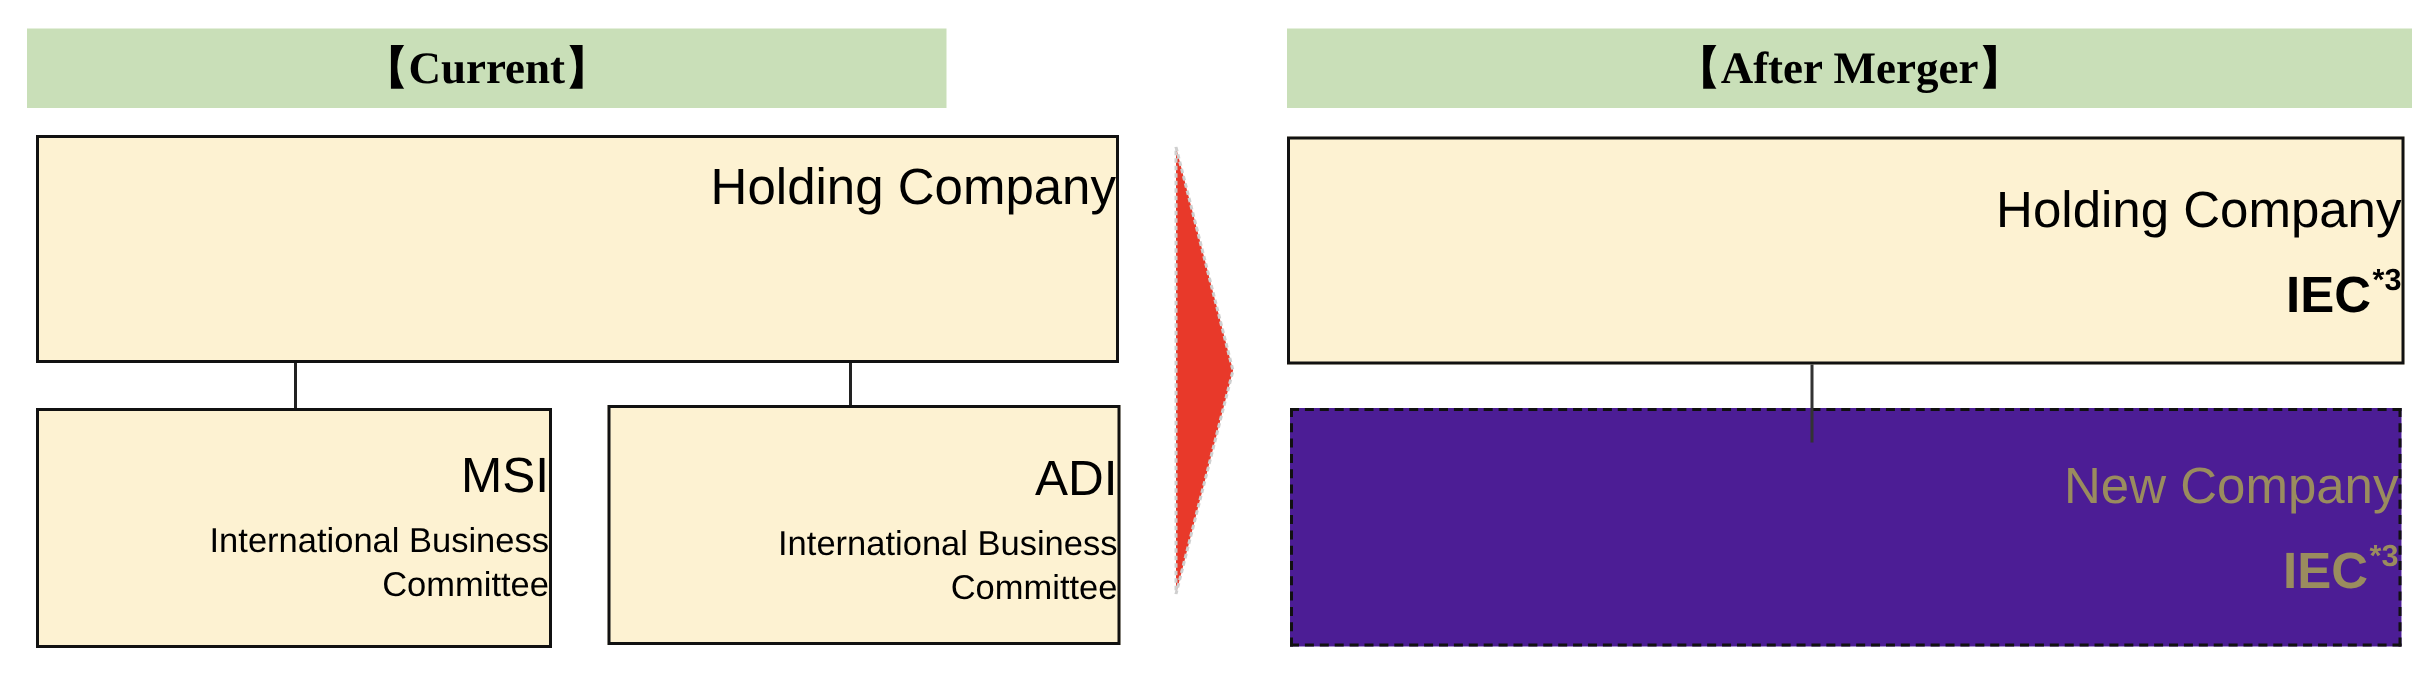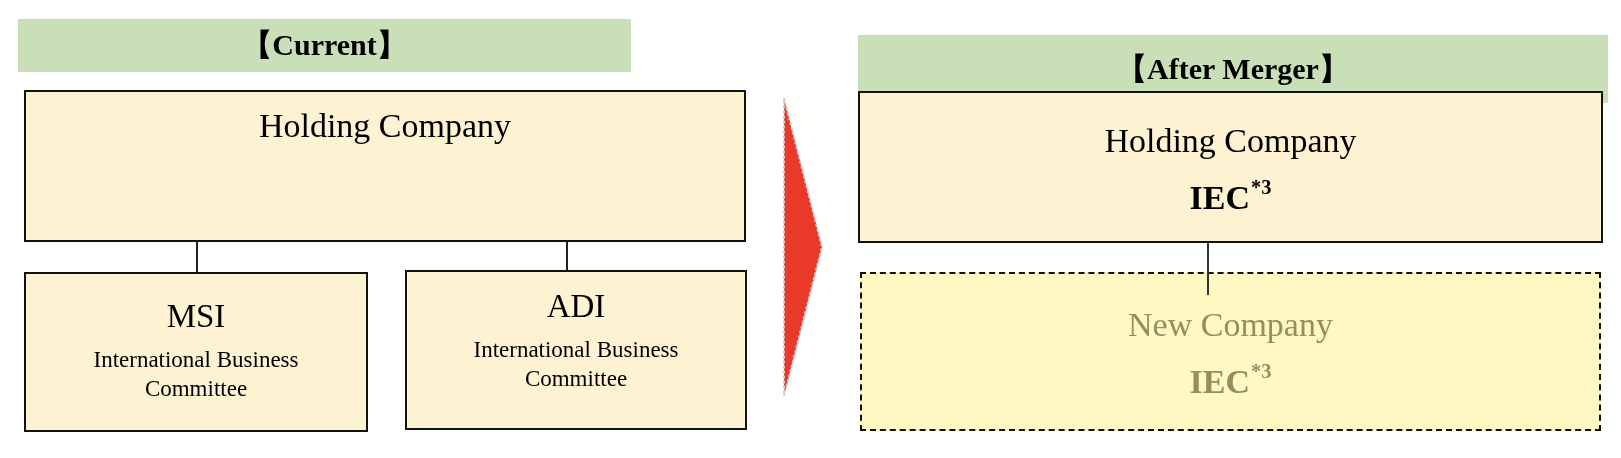--- a/index.html
+++ b/index.html
@@ -24,26 +24,25 @@
       font-family: "Liberation Serif", serif;
       font-weight: bold;
       font-size: 30px;
       color: #000;
     }
     .box {
       background: #fdf2d2;
       border: 2.5px solid #111;
       display: flex;
       flex-direction: column;
-      align-items: center;
+      align-items: flex-end;
       text-align: center;
-      font-family: Liberation Serif, serif;
     }
     .box-dashed {
-      background: #fef9c3;
+      background: #4c1d95;
       border: 2.5px dashed #111;
     }
     .connector {
       background: #222;
       width: 2px;
     }
     .title-lg { font-size: 34px; line-height: 1.15; }
     .title-md { font-size: 33px; line-height: 1.15; }
     .sub { font-size: 23px; line-height: 1.25; }
     .bold { font-weight: bold; }
@@ -63,33 +62,33 @@
 
 <div class="abs connector" style="left:196px; top:242px; height:30px;"></div>
 <div class="abs connector" style="left:566px; top:242px; height:28px;"></div>
 
 <div class="abs box" style="left:24px; top:272px; width:344px; height:160px; padding-top:24px;">
   <div class="title-md">MSI</div>
   <div class="sub" style="margin-top:10px;">International Business</div>
   <div class="sub">Committee</div>
 </div>
 
-<div class="abs box" style="left:405px; top:270px; width:342px; height:160px; padding-top:16px;">
+<div class="abs box" style="left:405px; top:270px; width:342px; height:160px; padding-top:28px;">
   <div class="title-md">ADI</div>
   <div class="sub" style="margin-top:10px;">International Business</div>
   <div class="sub">Committee</div>
 </div>
 
 <div class="abs" style="left:782px; top:96px; width:42px; height:302px;">
   <svg width="42" height="302" viewBox="0 0 42 302">
     <polygon points="2,2 40,151 2,300" fill="#e8392a" stroke="#cfcfcf" stroke-width="2" stroke-dasharray="3,2"></polygon>
   </svg>
 </div>
 
-<div class="abs header-bar" style="left:858px; top:19px; width:750px; height:68px;margin-top:16px;">
+<div class="abs header-bar" style="left:858px; top:19px; width:750px; height:53px;">
   <span>【After Merger】</span>
 </div>
 
 <div class="abs box" style="left:858px; top:91px; width:745px; height:152px; justify-content:center; padding-top:4px;">
   <div class="title-lg">Holding Company</div>
   <div class="title-lg bold" style="margin-top:16px;">
     <span>IEC</span><sup class="note">*3</sup>
   </div>
 </div>
 

